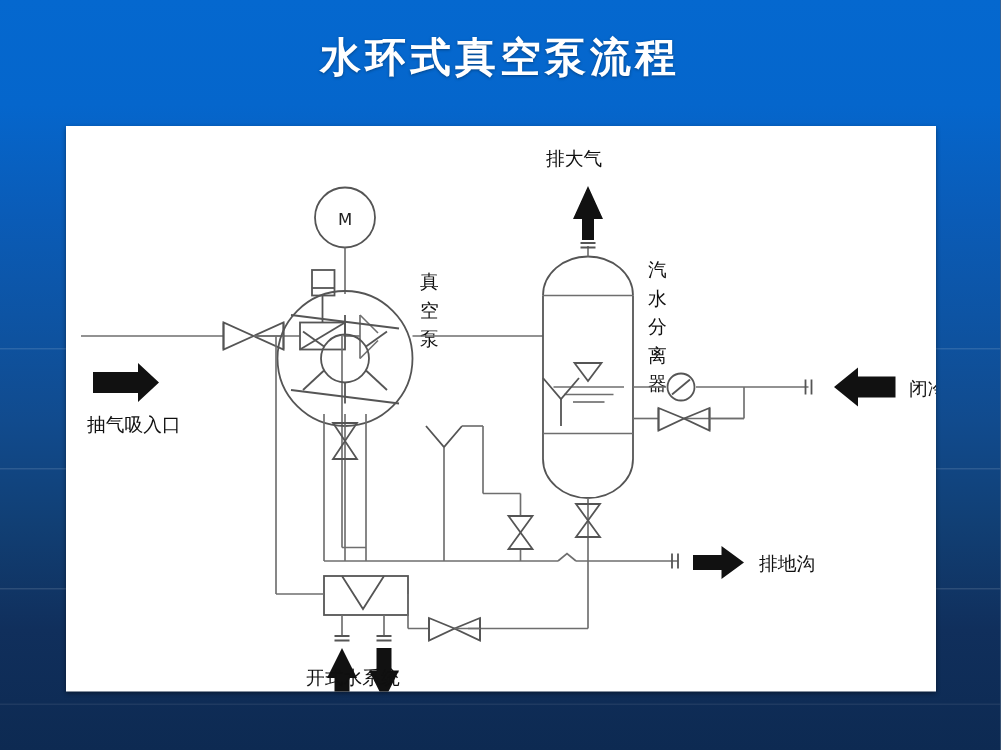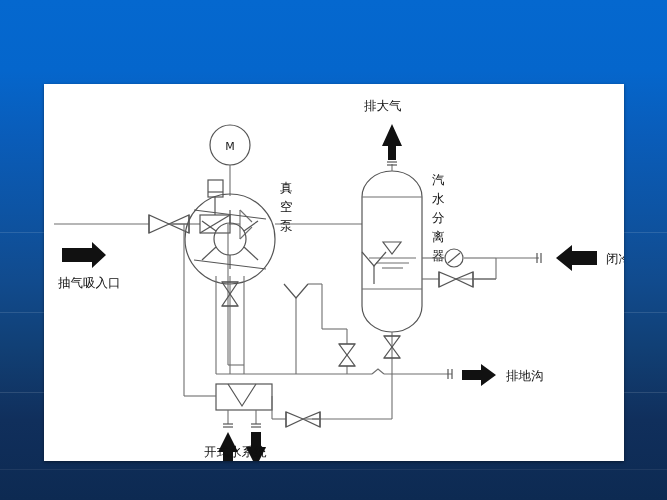--- a/index.html
+++ b/index.html
@@ -95,20 +95,21 @@
 </head>
 <body>
 
 <div id="slide">
 
   <div class="streak s1"></div>
   <div class="streak s2"></div>
   <div class="streak s3"></div>
   <div class="streak s4"></div>
 
+  <div id="title">水环式真空泵流程</div>
 
   <div id="panel">
     <svg viewBox="0 0 580 377" xmlns="http://www.w3.org/2000/svg">
 
       <g>
         <path class="ln" d="M10 140 L105 140"></path>
         <path class="ln" d="M125 140 L156 140"></path>
         <path class="ln" d="M185 140 L196 140"></path>
       </g>
 

